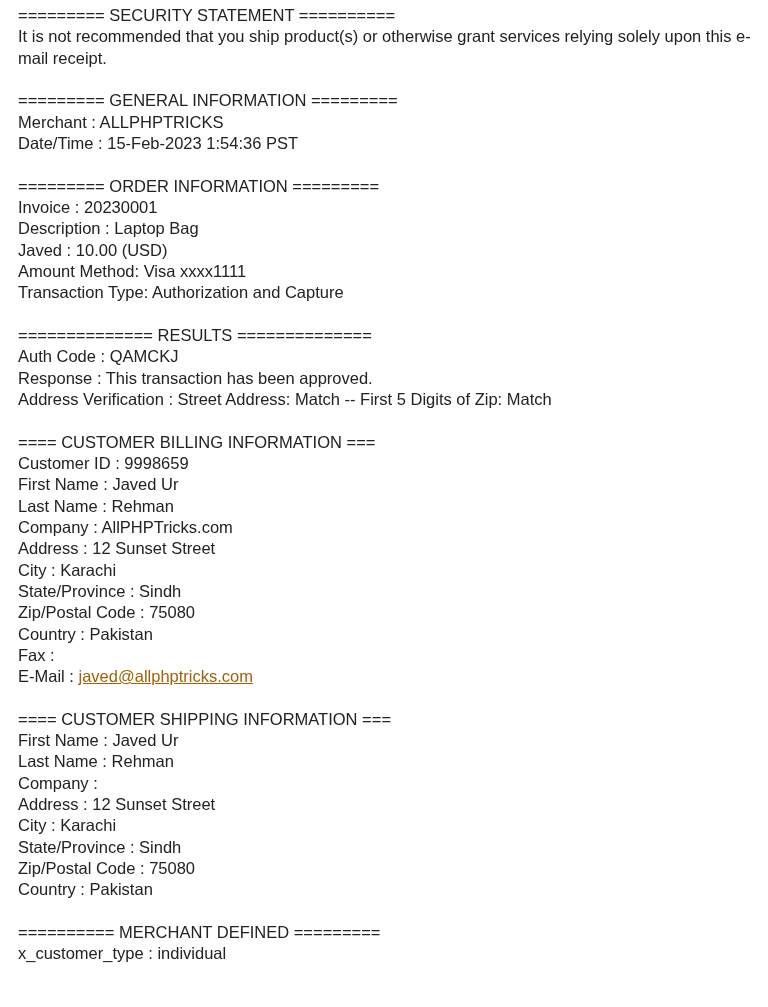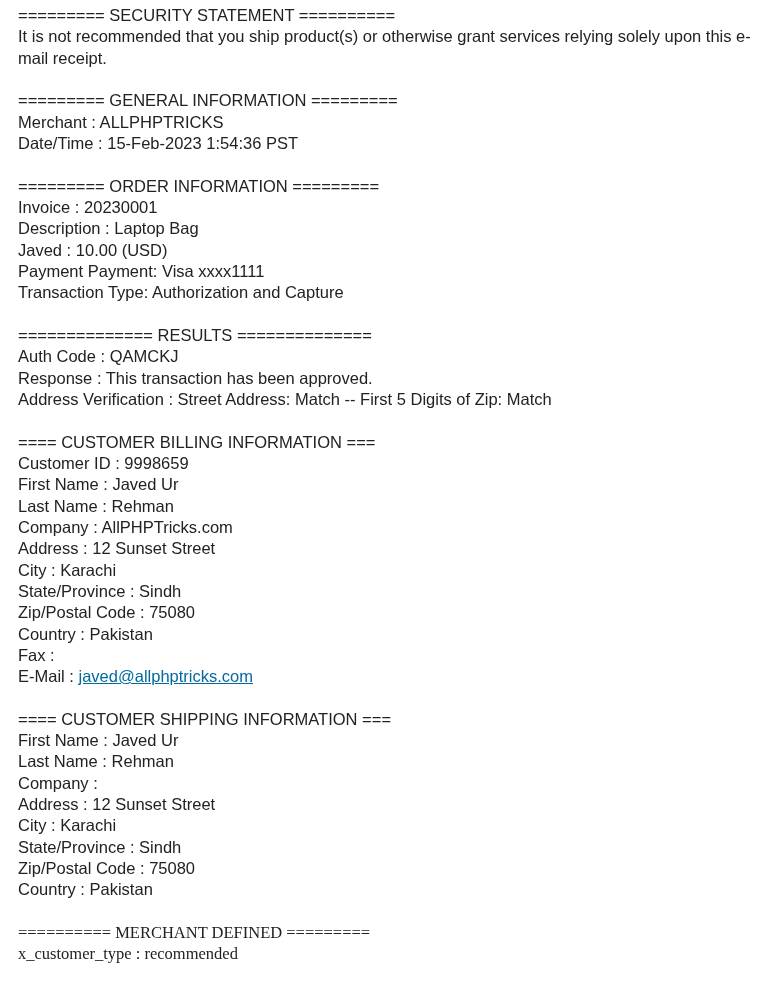--- a/index.html
+++ b/index.html
@@ -14,27 +14,26 @@
     line-height: 21.33px;
     color: #222222;
     box-sizing: border-box;
     padding: 5px 14px 6px 18px;
   }
   .section {
     margin: 0 0 21.33px 0;
   }
   .section:last-child {
     margin-bottom: 12px;
-    font-family: Liberation Serif, serif;
   }
   .heading, .line {
     white-space: pre-wrap;
   }
   a.email-link {
-    color: #0369a1;
+    color: #a16207;
     text-decoration: underline;
     cursor: pointer;
   }
 </style>
 </head>
 <body>
 
 <div class="section">
   <div class="heading">========= SECURITY STATEMENT ==========</div>
   <div class="line">It is not recommended that you ship product(s) or otherwise grant services relying solely upon this e-mail receipt.</div>
@@ -44,21 +43,21 @@
   <div class="heading">========= GENERAL INFORMATION =========</div>
   <div class="line">Merchant : ALLPHPTRICKS</div>
   <div class="line">Date/Time : 15-Feb-2023 1:54:36 PST</div>
 </div>
 
 <div class="section">
   <div class="heading">========= ORDER INFORMATION =========</div>
   <div class="line">Invoice : 20230001</div>
   <div class="line">Description : Laptop Bag</div>
   <div class="line">Javed : 10.00 (USD)</div>
-  <div class="line">Payment Payment: Visa xxxx1111</div>
+  <div class="line">Amount Method: Visa xxxx1111</div>
   <div class="line">Transaction Type: Authorization and Capture</div>
 </div>
 
 <div class="section">
   <div class="heading">============== RESULTS ==============</div>
   <div class="line">Auth Code : QAMCKJ</div>
   <div class="line">Response : This transaction has been approved.</div>
   <div class="line">Address Verification : Street Address: Match -- First 5 Digits of Zip: Match</div>
 </div>
 
@@ -84,14 +83,14 @@
   <div class="line">Company :</div>
   <div class="line">Address : 12 Sunset Street</div>
   <div class="line">City : Karachi</div>
   <div class="line">State/Province : Sindh</div>
   <div class="line">Zip/Postal Code : 75080</div>
   <div class="line">Country : Pakistan</div>
 </div>
 
 <div class="section">
   <div class="heading">========== MERCHANT DEFINED =========</div>
-  <div class="line">x_customer_type : recommended</div>
+  <div class="line">x_customer_type : individual</div>
 </div>
 
 </body></html>

